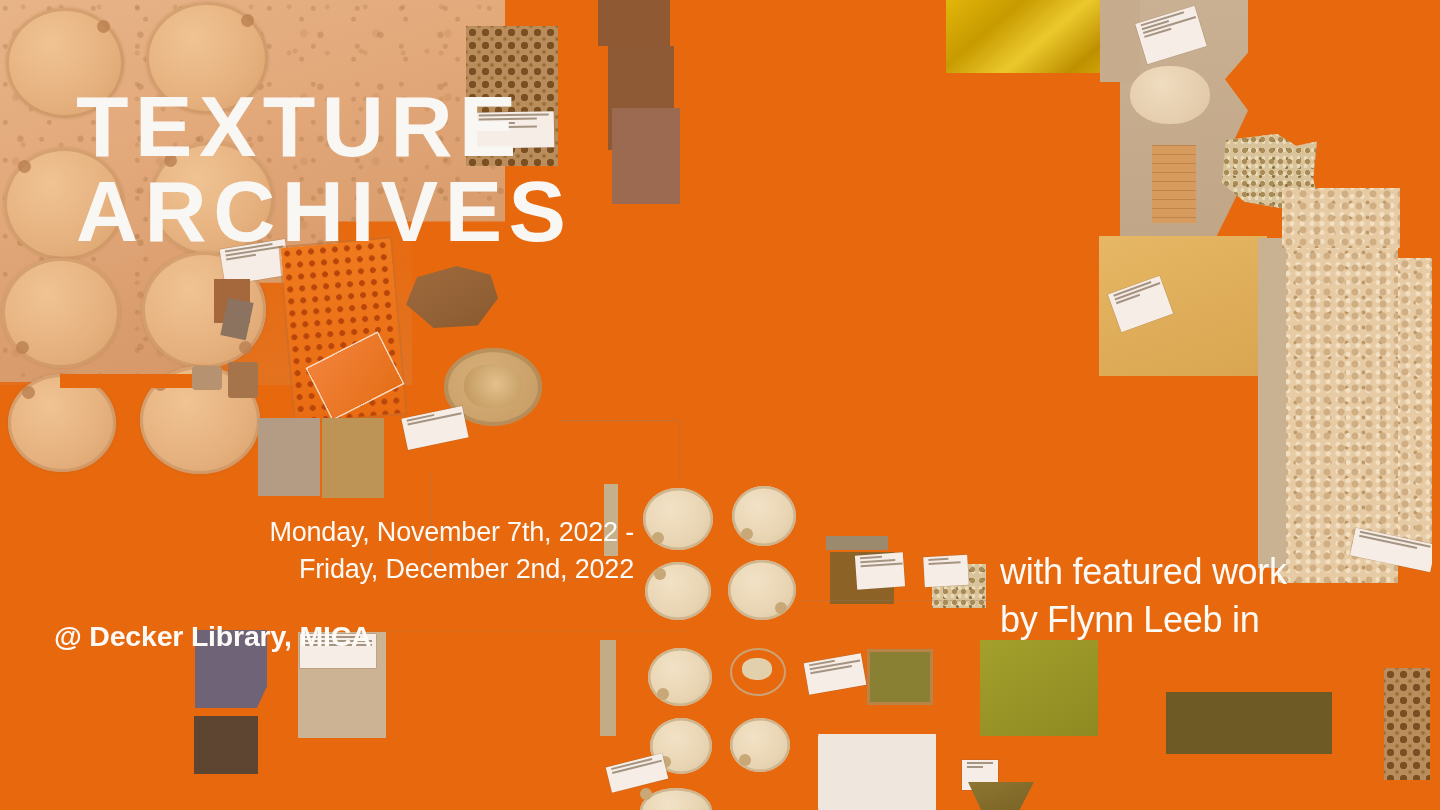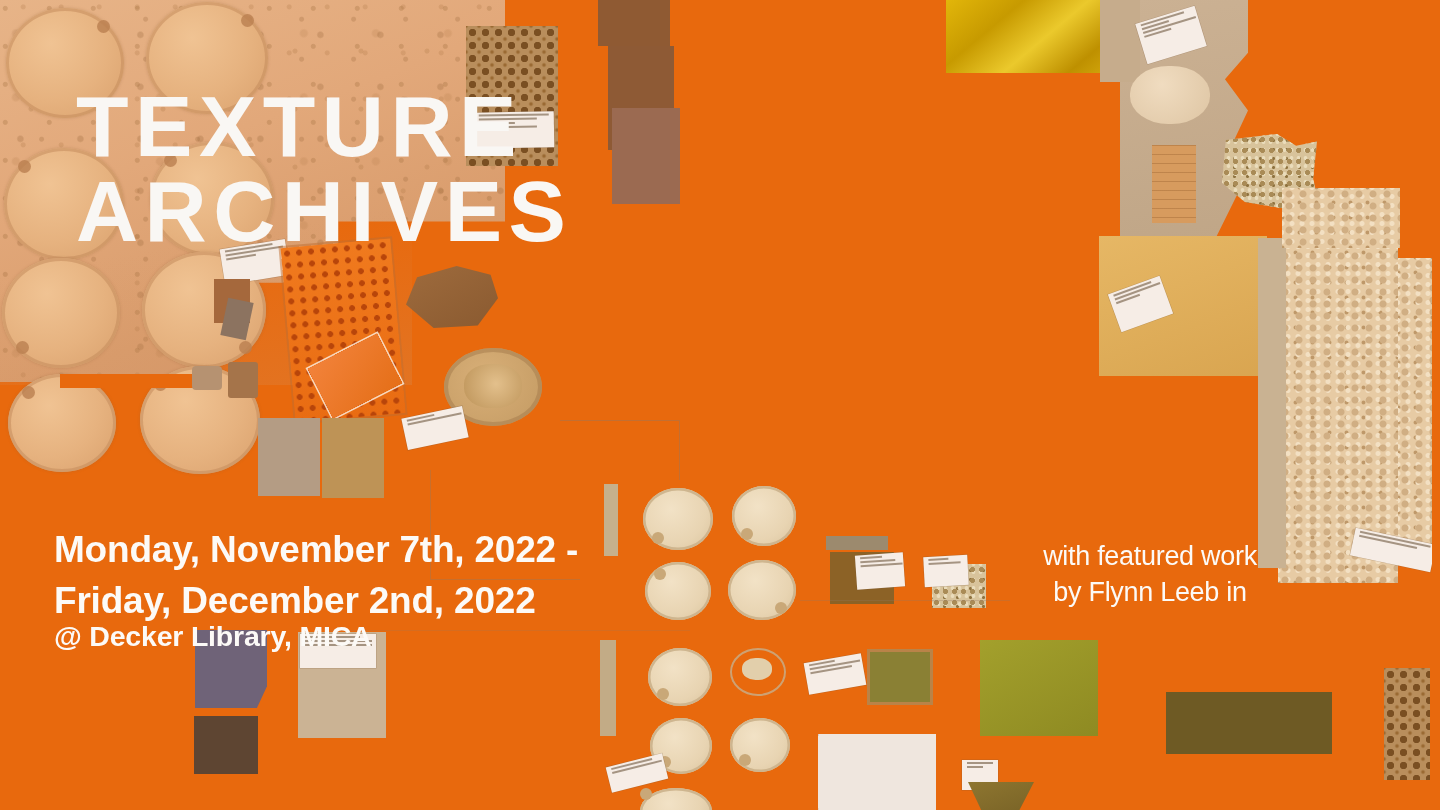--- a/index.html
+++ b/index.html
@@ -146,31 +146,31 @@
     font-weight:700;letter-spacing:6.5px;
     white-space:pre-line;
   }
   #desc{
     position:absolute;left:718px;top:277px;width:350px;
     color:#FCFAF7;font-size:24px;line-height:1.37;font-weight:700;
     letter-spacing:-0.1px;
   }
   #dates{
     position:absolute;left:54px;top:487px;width:580px;
-    color:#FCFAF7;font-size:37px;line-height:1.38;font-weight:700;
-    letter-spacing:-0.2px;white-space:pre-line;
+    color:#FCFAF7;font-size:27px;line-height:1.38;font-weight:400;
+    letter-spacing:-0.2px;white-space:pre-line;text-align:right;
   }
   #venue{
     position:absolute;left:54px;top:586px;
     color:#FCFAF7;font-size:28.5px;font-weight:700;letter-spacing:-0.2px;margin-top:34px;
   }
   #featured{
     position:absolute;left:1000px;top:512px;width:300px;
-    color:#FCFAF7;font-size:27px;line-height:1.33;font-weight:400;
-    letter-spacing:-0.3px;white-space:pre-line;text-align:center;
+    color:#FCFAF7;font-size:36px;line-height:1.33;font-weight:400;
+    letter-spacing:-0.3px;white-space:pre-line;
   }
   #featuredwork{
     position:absolute;left:1000px;top:586px;
     color:#FCFAF7;font-size:29px;font-weight:700;font-style:italic;letter-spacing:-0.3px;
   }
 </style>
 </head>
 <body>
 
 <div id="poster">

